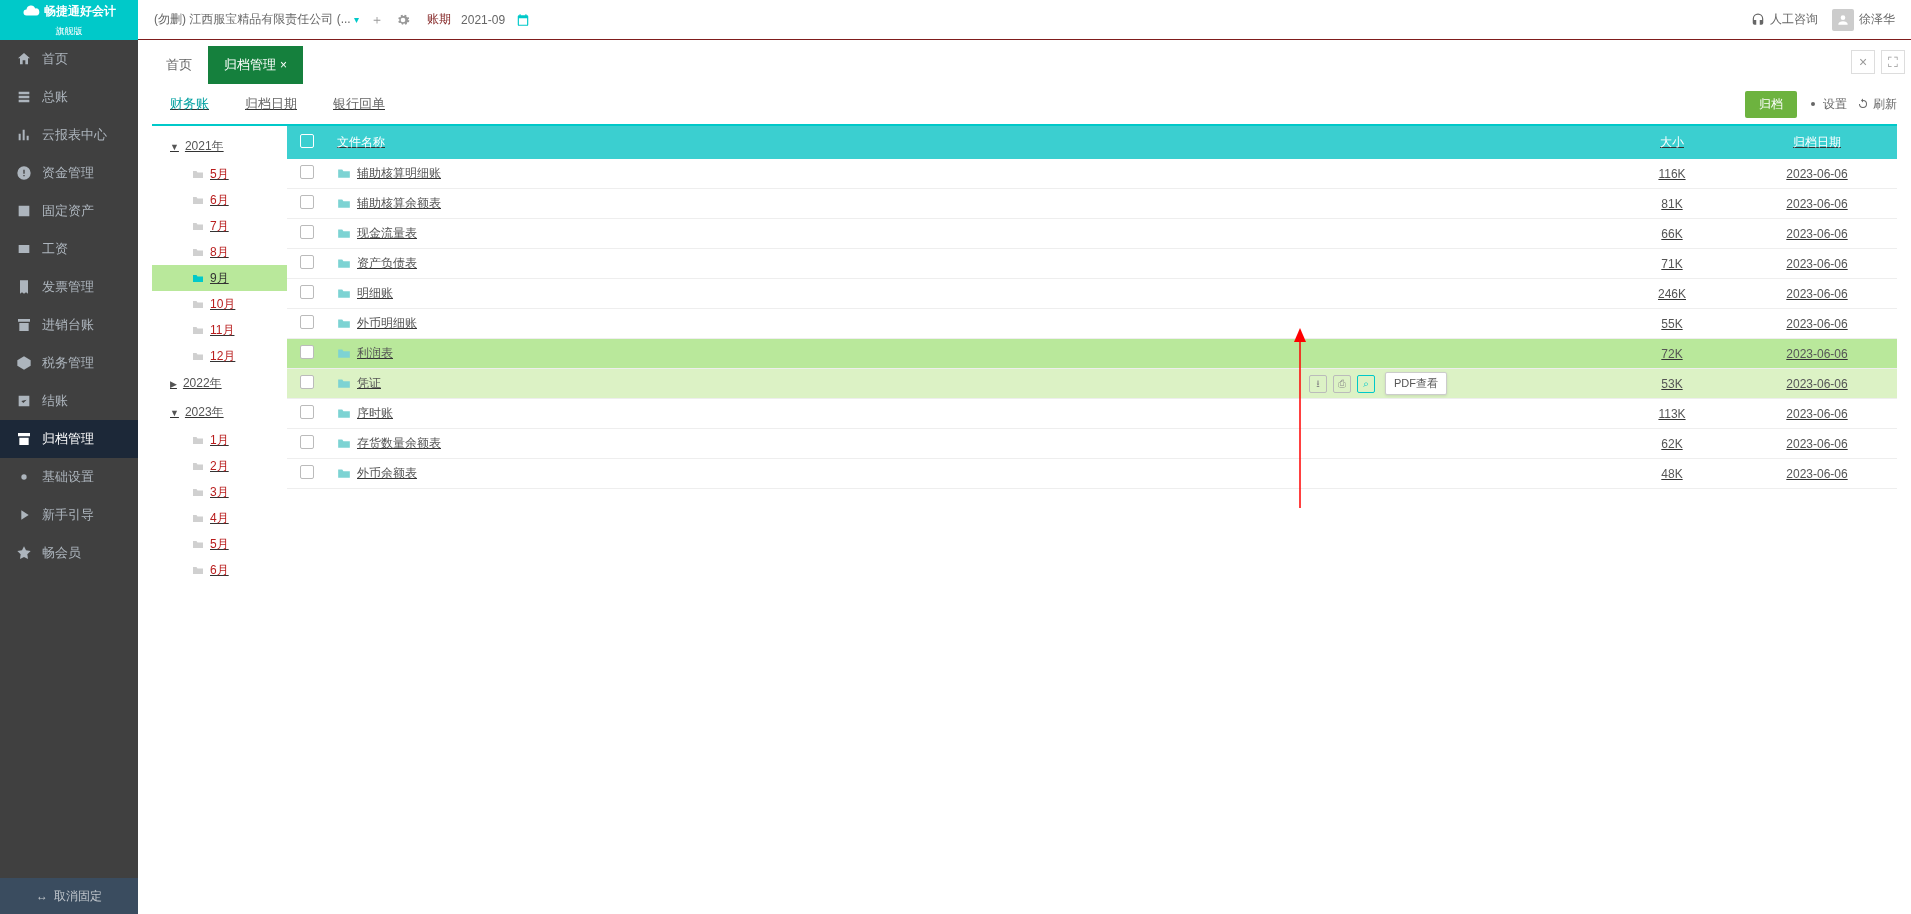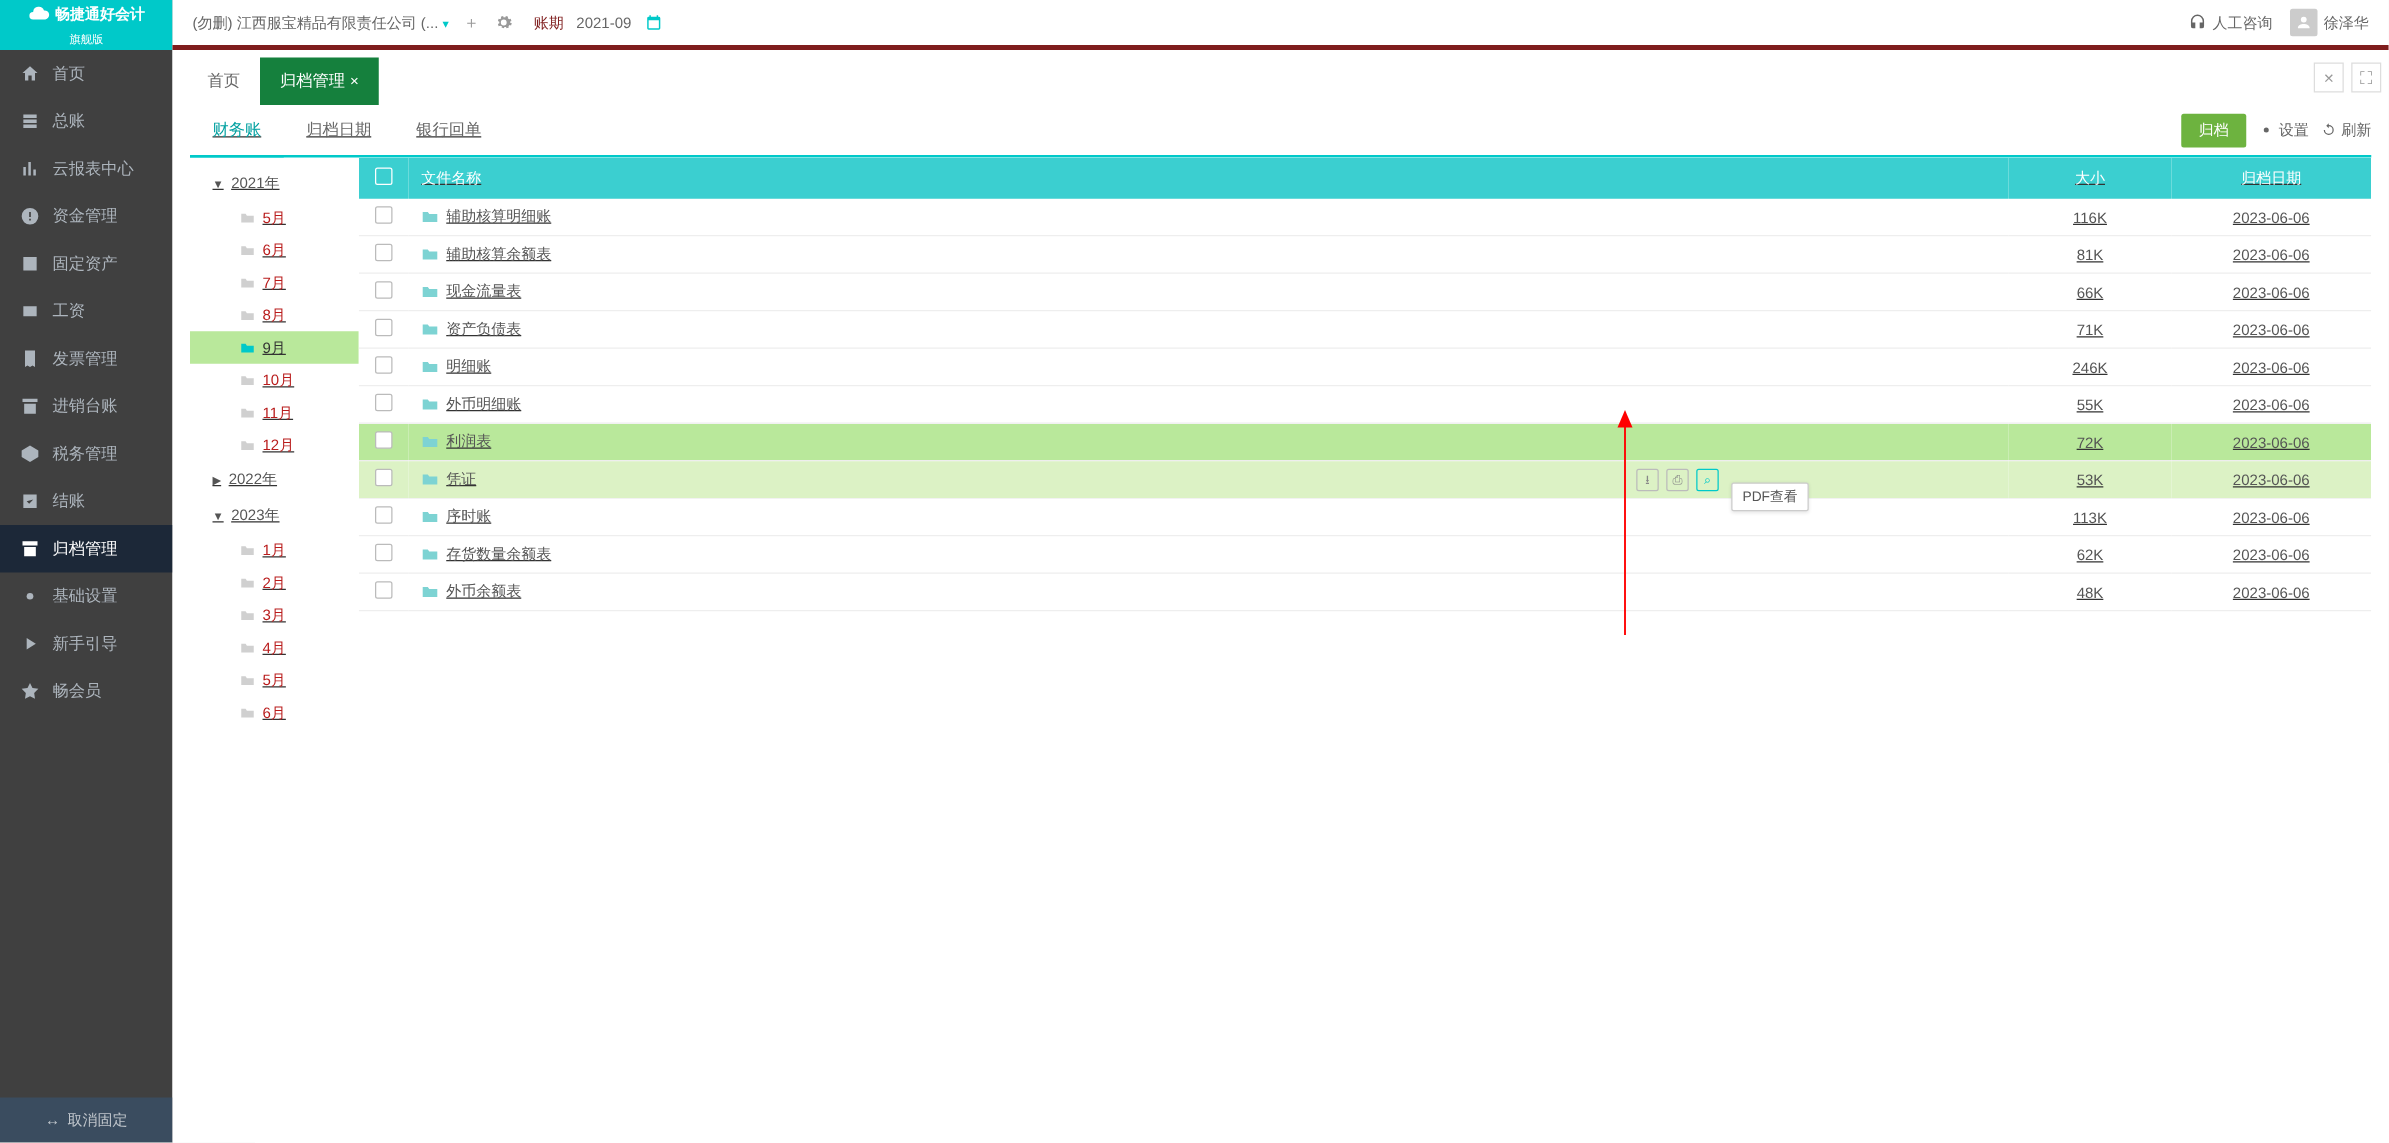--- a/index.html
+++ b/index.html
@@ -14,21 +14,21 @@
 .logo-text { font-size: 12px; font-weight: bold; }
 .logo-sub { font-size: 9px; }
 .nav { flex: 1; }
 .nav-item { display: flex; align-items: center; gap: 10px; height: 38px; padding: 0 16px; cursor: pointer; font-size: 13px; }
 .nav-item.active { background: #1c2838; color: #fff; }
 .nav-item svg { width: 16px; height: 16px; flex-shrink: 0; }
 .pin-footer { height: 36px; display: flex; align-items: center; justify-content: center; gap: 6px; background: #3a4c5f; color: #c0c6cc; cursor: pointer; font-size: 12px; }
 
 
 .main { flex: 1; display: flex; flex-direction: column; background: #fff; }
-.topbar { height: 40px; display: flex; align-items: center; padding: 0 16px; border-bottom: 4px solid #7f1d1d; gap: 10px; position: relative; }
+.topbar { height: 40px; display: flex; align-items: center; padding: 0 16px; border-bottom: 1px solid #7f1d1d; gap: 10px; position: relative; }
 .company-name { color: #666; font-size: 12px; cursor: pointer; }
 .chev { color: #00c9c9; font-size: 10px; }
 .tb-icon { color: #999; cursor: pointer; width: 16px; height: 16px; display: inline-flex; align-items: center; justify-content: center; }
 .period-label { color: #7f1d1d; font-size: 12px; margin-left: 6px; }
 .period-val { color: #666; font-size: 12px; }
 .cal-icon { color: #00c9c9; }
 .tb-right { position: absolute; right: 16px; display: flex; align-items: center; gap: 14px; font-size: 12px; color: #666; }
 .tb-item { display: flex; align-items: center; gap: 5px; cursor: pointer; }
 .avatar { width: 22px; height: 22px; background: #ccc; border-radius: 2px; display: inline-flex; align-items: center; justify-content: center; color: #fff; }
 
@@ -454,21 +454,21 @@
     <td class="col-check center"><span class="chk"></span></td>
     <td style="position:relative;"><span class="file-ico">
                         <svg viewBox="0 0 24 20">
                           <path d="M2 4h7l2 3h11v11H2z"></path>
                         </svg>
                       </span><span>凭证</span><span class="row-actions">
       <span class="ai">⭳</span>
       <span class="ai">⎙</span>
       <span class="ai viewer">⌕</span>
     </span>
-    <span class="tooltip" style="right:160px; top:17px;">PDF查看</span></td>
+    <span class="tooltip" style="right:160px; top:3px;">PDF查看</span></td>
     <td class="col-size center">53K</td>
     <td class="col-date center">2023-06-06</td>
                   </tr>
                   <tr>
     <td class="col-check center"><span class="chk"></span></td>
     <td style="position:relative;"><span class="file-ico">
                         <svg viewBox="0 0 24 20">
                           <path d="M2 4h7l2 3h11v11H2z"></path>
                         </svg>
                       </span><span>序时账</span></td>

